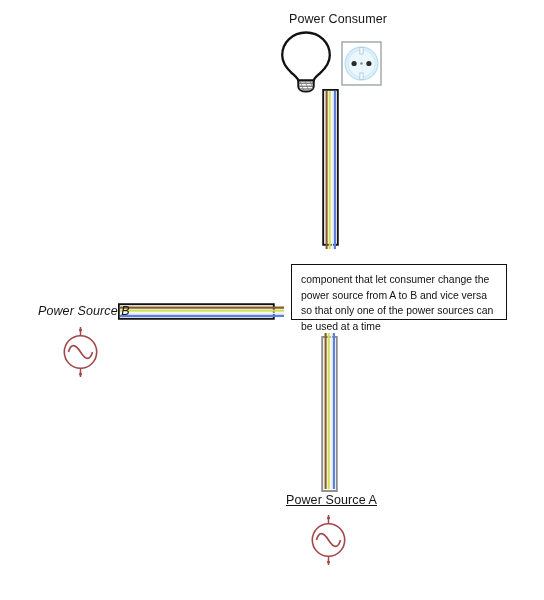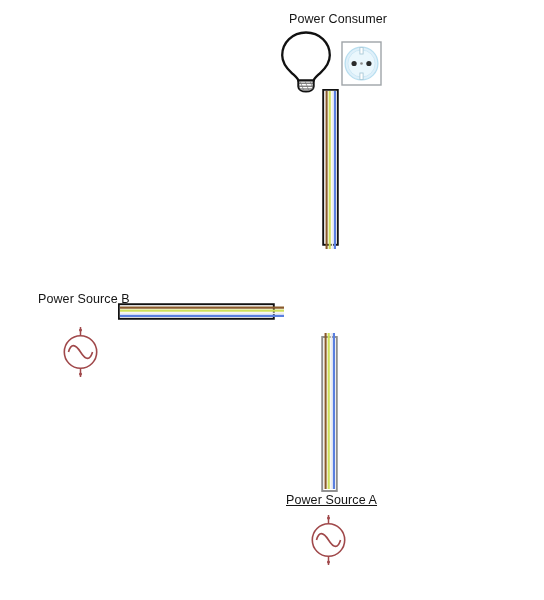--- a/index.html
+++ b/index.html
@@ -84,32 +84,35 @@
   <div class="cable cable-v-top">
     <svg width="17" height="161" viewBox="0 0 17 161">
       <rect x="1.2" y="0.8" width="14.6" height="155" fill="#ffffff" stroke="#111111" stroke-width="1.9"></rect>
       <line x1="4.6" y1="2" x2="4.6" y2="160" stroke="#8a5a2b" stroke-width="2.1"></line>
       <line x1="7.7" y1="2" x2="7.7" y2="160" stroke="#cfe05a" stroke-width="2.2"></line>
       <line x1="10.4" y1="2" x2="10.4" y2="160" stroke="#eeeeee" stroke-width="1.6"></line>
       <line x1="12.9" y1="2" x2="12.9" y2="160" stroke="#5a7fe0" stroke-width="2.2"></line>
     </svg>
   </div>
 
+  <div class="switchbox">
+    <p>component that let consumer change the power source from A to B and vice versa so that only one of the power sources can be used at a time</p>
+  </div>
 
   <div class="cable cable-h">
     <svg width="167" height="17" viewBox="0 0 167 17">
       <rect x="0.8" y="1.2" width="155" height="14.6" fill="#ffffff" stroke="#111111" stroke-width="1.9"></rect>
       <line x1="2" y1="4.6" x2="166" y2="4.6" stroke="#8a5a2b" stroke-width="2.1"></line>
       <line x1="2" y1="7.7" x2="166" y2="7.7" stroke="#cfe05a" stroke-width="2.2"></line>
       <line x1="2" y1="10.4" x2="166" y2="10.4" stroke="#eeeeee" stroke-width="1.6"></line>
       <line x1="2" y1="12.9" x2="166" y2="12.9" stroke="#5a7fe0" stroke-width="2.2"></line>
     </svg>
   </div>
 
-  <div class="label" style="left:38px;top:292px;">Power Source B</div>
+  <div class="label" style="left:38px;top:304px;font-style:italic;">Power Source B</div>
 
   <div class="acsrc ac-b">
     <svg width="49" height="52" viewBox="0 0 49 52">
       <line x1="24.5" y1="1" x2="24.5" y2="9.5" stroke="#a0484a" stroke-width="1.5"></line>
       <circle cx="24.5" cy="4" r="1.5" fill="#a0484a"></circle>
       <circle cx="24.5" cy="26" r="16.2" fill="#ffffff" stroke="#a0484a" stroke-width="1.6"></circle>
       <path d="M12.5 26 C14.8 17.5 19.2 17.5 24.5 26 C29.8 34.5 34.2 34.5 36.5 26" fill="none" stroke="#a0484a" stroke-width="1.6"></path>
       <line x1="24.5" y1="42.2" x2="24.5" y2="51" stroke="#a0484a" stroke-width="1.5"></line>
       <circle cx="24.5" cy="48" r="1.5" fill="#a0484a"></circle>
     </svg>

